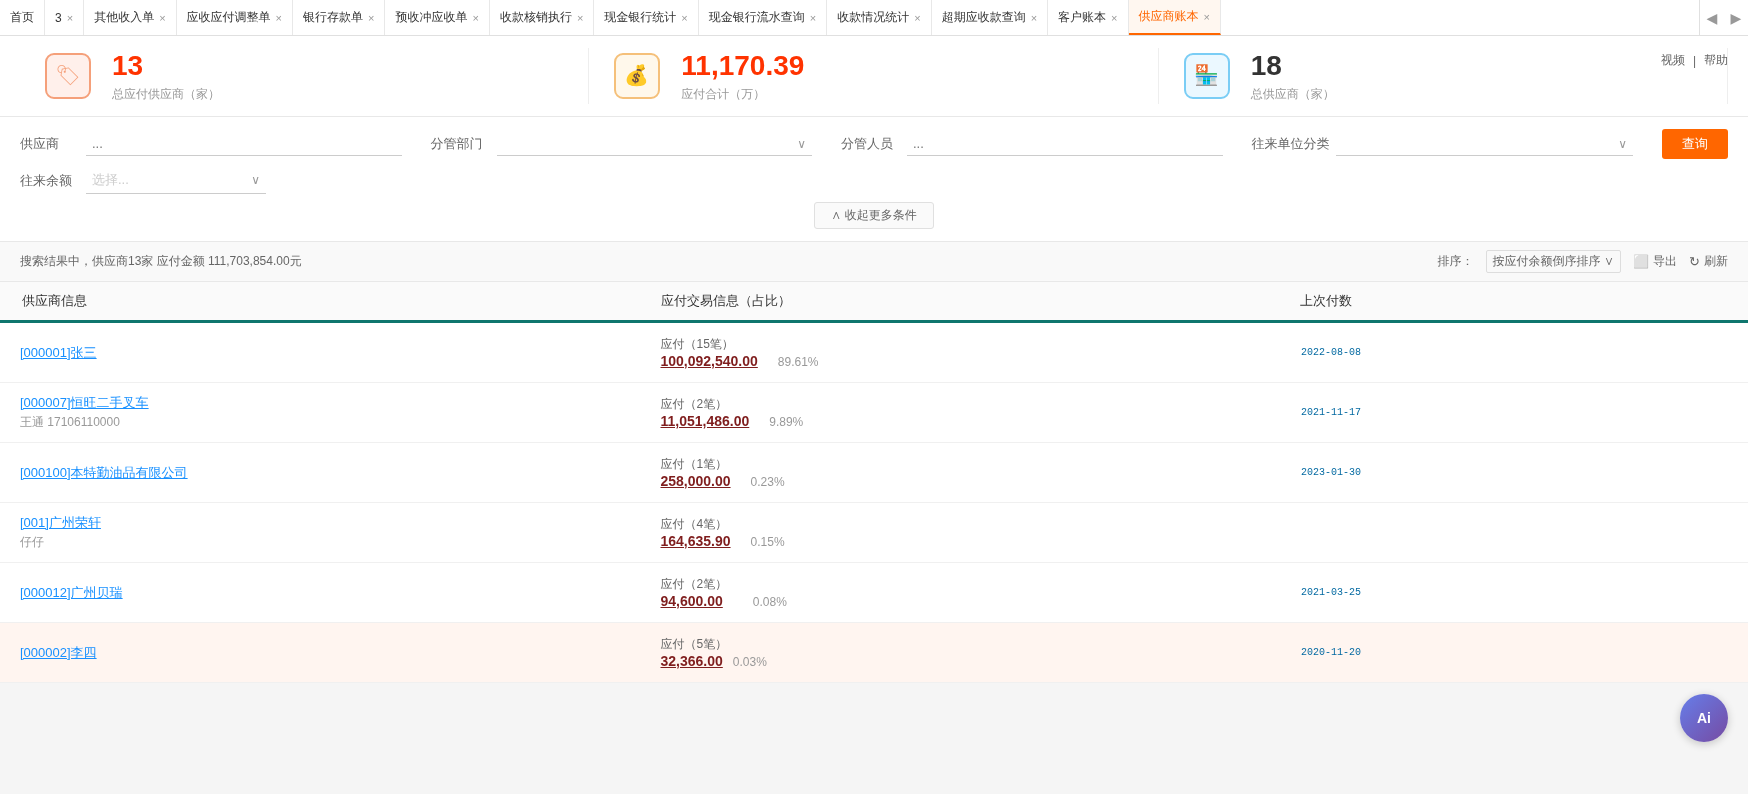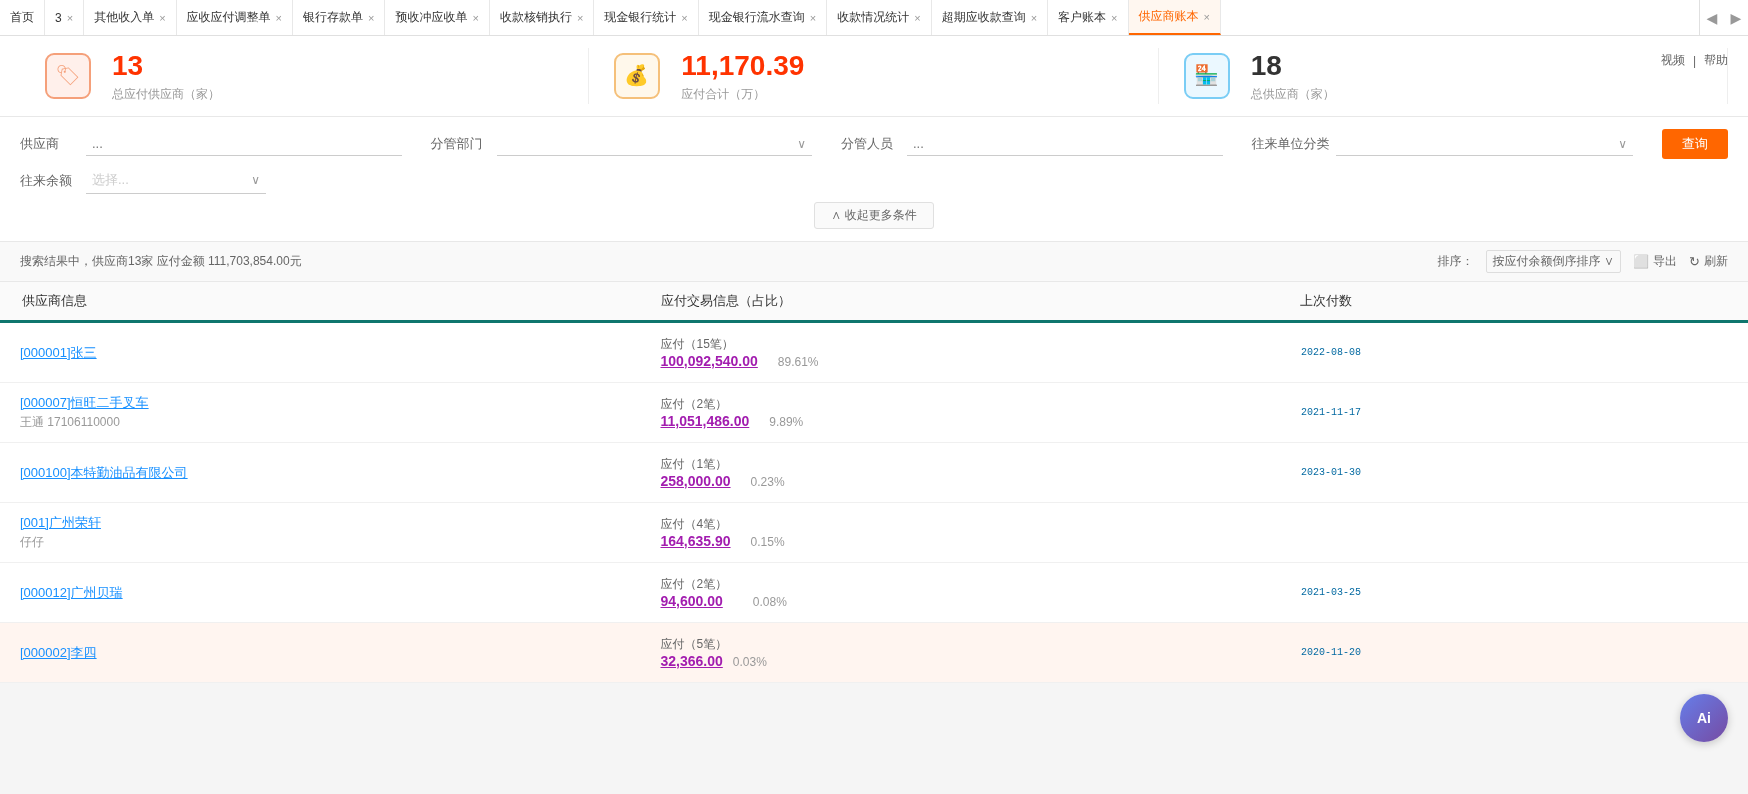--- a/index.html
+++ b/index.html
@@ -248,21 +248,21 @@
     .vendor-sub {
       color: #999;
       font-size: 12px;
       margin-top: 2px;
     }
     .payable-label {
       font-size: 12px;
       color: #666;
     }
     .payable-amount {
-      color: #a21caf;
+      color: #7f1d1d;
       font-size: 14px;
       font-weight: bold;
       cursor: pointer;
       text-decoration: underline;
     }
     .payable-percent {
       font-size: 12px;
       color: #999;
       margin-left: 10px;
     }

